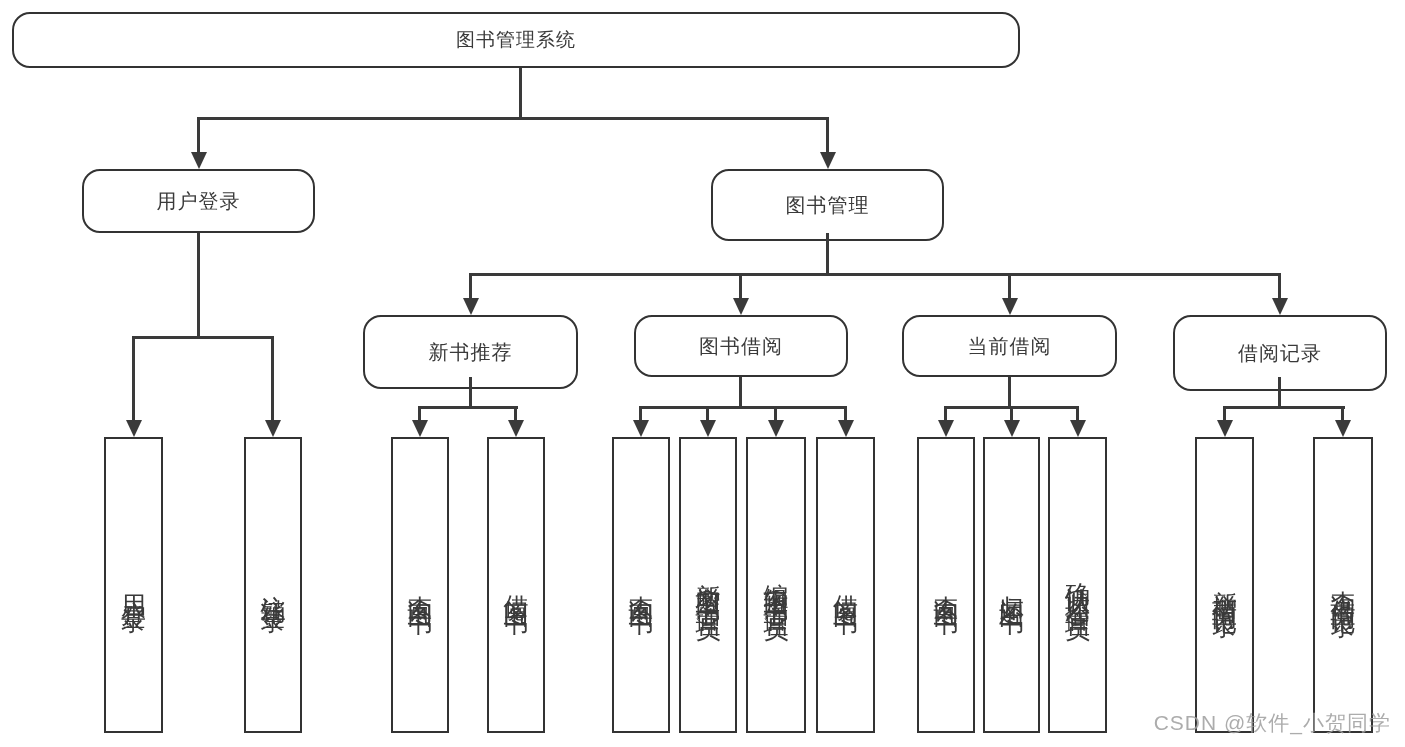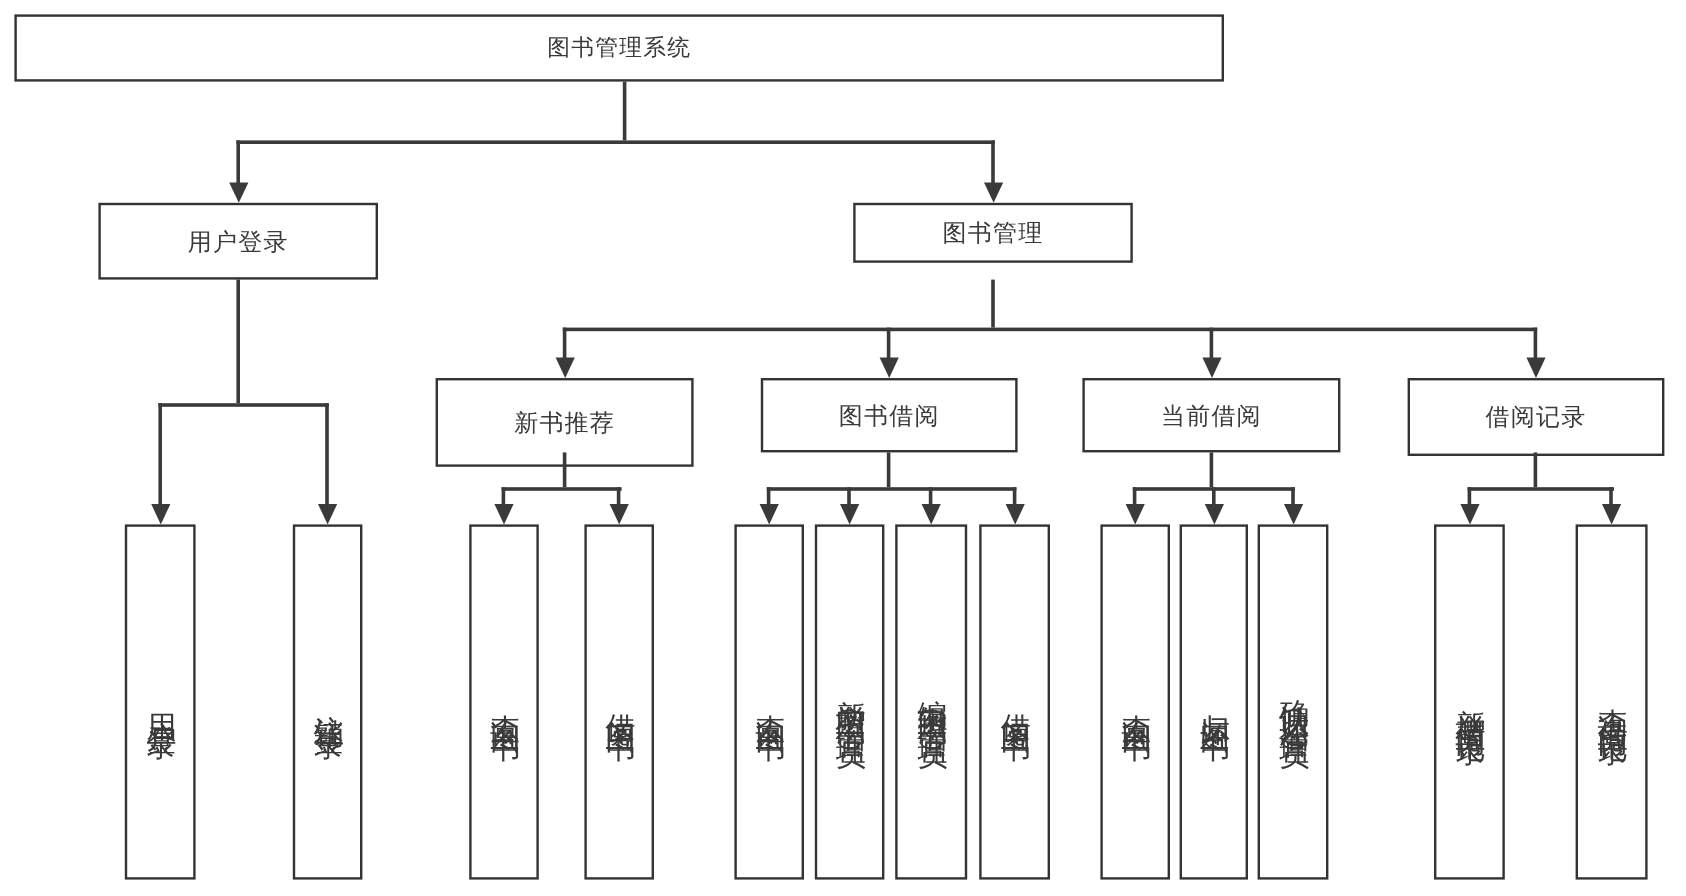--- a/index.html
+++ b/index.html
@@ -6,21 +6,21 @@
   #canvas{
     position:relative;width:1405px;height:747px;background:#ffffff;
     font-family:"Liberation Sans","DejaVu Sans",sans-serif;
     color:#3a3a3a;overflow:hidden;
   }
   .box{
     position:absolute;box-sizing:border-box;border:2px solid #333333;
     background:#ffffff;display:flex;align-items:center;justify-content:center;
     color:#3a3a3a;
   }
-  .hbox{font-size:20px;letter-spacing:1px;}
+  .hbox{font-size:20px;letter-spacing:1px;border-radius:18px;}
   .root{font-size:19px;}
   .vbox span{
     writing-mode:vertical-rl;text-orientation:mixed;
     font-size:25px;letter-spacing:5px;line-height:1;white-space:nowrap;
   }
   .ln{position:absolute;background:#3a3a3a;}
   .ah{
     position:absolute;width:0;height:0;
     border-left:8px solid transparent;border-right:8px solid transparent;
     border-top:17px solid #3a3a3a;
@@ -43,21 +43,21 @@
   <div class="ln" style="left:519px;top:68px;width:3px;height:49px;"></div>
   <div class="ln" style="left:197px;top:117px;width:632px;height:3px;"></div>
   <div class="ln" style="left:197px;top:117px;width:3px;height:36px;"></div>
   <div class="ah" style="left:191px;top:152px;"></div>
   <div class="ln" style="left:826px;top:117px;width:3px;height:36px;"></div>
   <div class="ah" style="left:820px;top:152px;"></div>
 
   <div class="box hbox" style="left:82px;top:169px;width:233px;height:64px;">
     <span>用户登录</span>
   </div>
-  <div class="box hbox" style="left:711px;top:169px;width:233px;height:50px;">
+  <div class="box hbox" style="left:711px;top:169px;width:233px;height:72px;">
     <span>图书管理</span>
   </div>
 
   <div class="ln" style="left:197px;top:233px;width:3px;height:103px;"></div>
   <div class="ln" style="left:132px;top:336px;width:142px;height:3px;"></div>
   <div class="ln" style="left:132px;top:336px;width:3px;height:85px;"></div>
   <div class="ah" style="left:126px;top:420px;"></div>
   <div class="ln" style="left:271px;top:336px;width:3px;height:85px;"></div>
   <div class="ah" style="left:265px;top:420px;"></div>
 
@@ -74,21 +74,21 @@
 
   <div class="box hbox" style="left:363px;top:315px;width:215px;height:74px;">
     <span>新书推荐</span>
   </div>
   <div class="box hbox" style="left:634px;top:315px;width:214px;height:62px;">
     <span>图书借阅</span>
   </div>
   <div class="box hbox" style="left:902px;top:315px;width:215px;height:62px;text-align:right;">
     <span>当前借阅</span>
   </div>
-  <div class="box hbox" style="left:1173px;top:315px;width:214px;height:65px;">
+  <div class="box hbox" style="left:1173px;top:315px;width:214px;height:76px;">
     <span>借阅记录</span>
   </div>
 
   <div class="ln" style="left:469px;top:377px;width:3px;height:29px;"></div>
   <div class="ln" style="left:418px;top:406px;width:100px;height:3px;"></div>
   <div class="ln" style="left:418px;top:406px;width:3px;height:15px;"></div>
   <div class="ah" style="left:412px;top:420px;"></div>
   <div class="ln" style="left:514px;top:406px;width:3px;height:15px;"></div>
   <div class="ah" style="left:508px;top:420px;"></div>
 
@@ -156,14 +156,15 @@
     <span>确认归还（管理员）</span>
   </div>
 
   <div class="box vbox" style="left:1195px;top:437px;width:59px;height:296px;">
     <span>新增借阅记录</span>
   </div>
   <div class="box vbox" style="left:1313px;top:437px;width:60px;height:296px;">
     <span>查询借阅记录</span>
   </div>
 
+  <div id="watermark">CSDN @软件_小贺同学</div>
 
 </div>
 
 </body></html>

